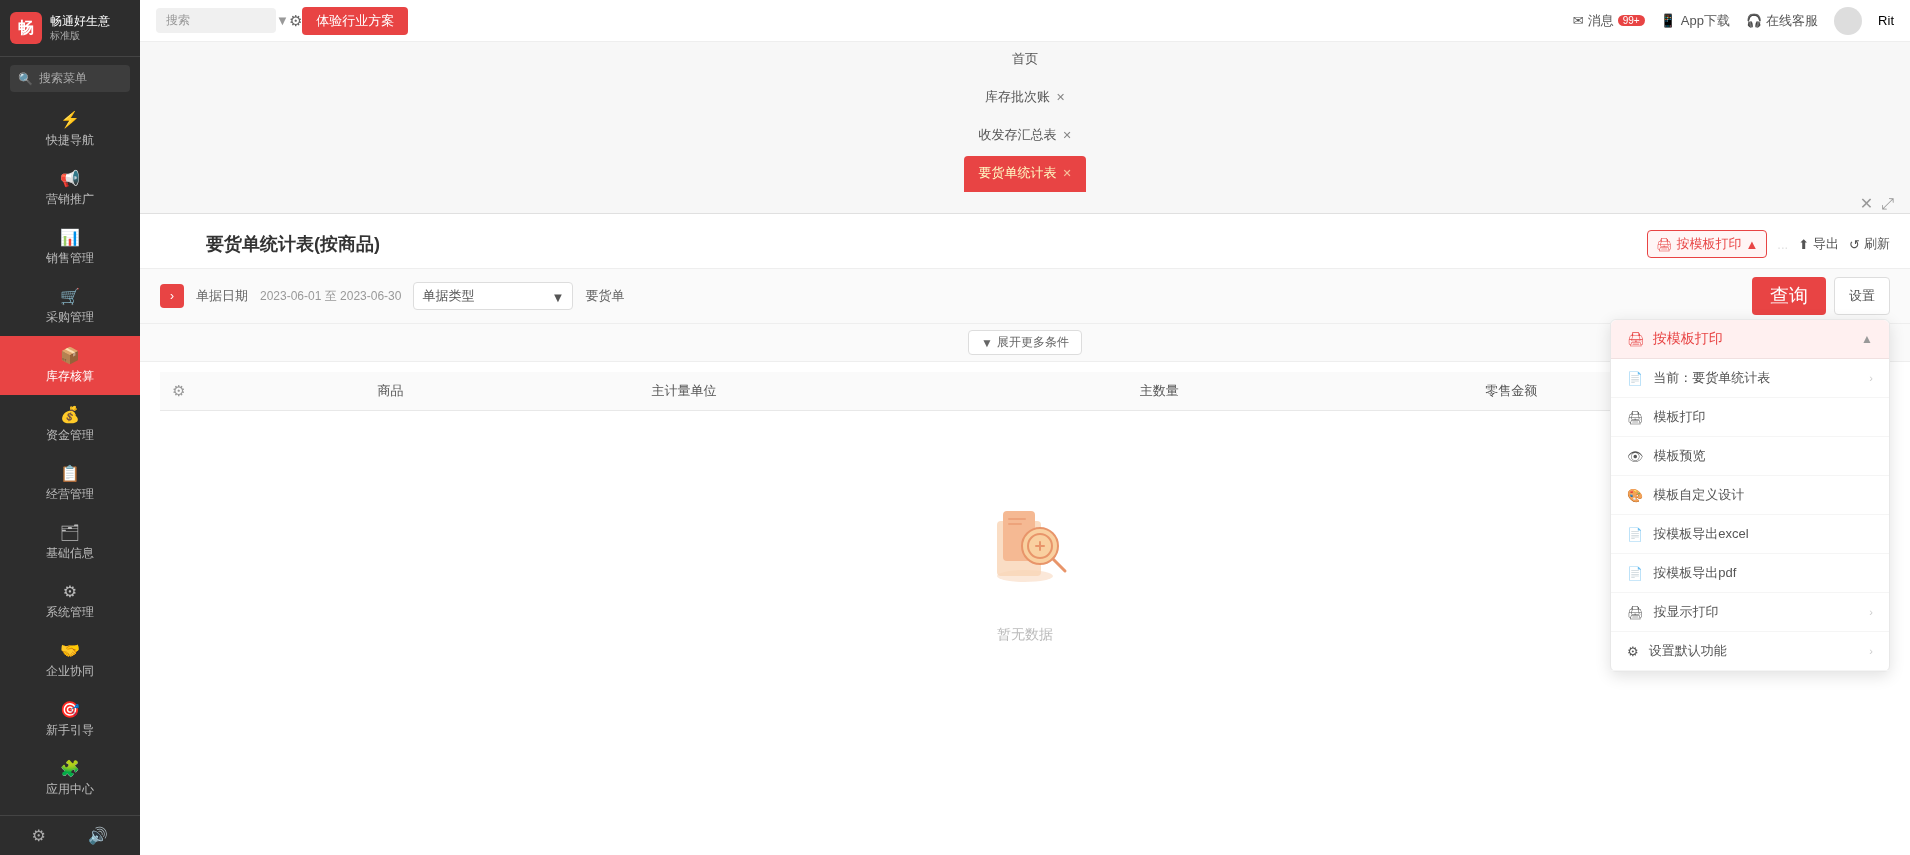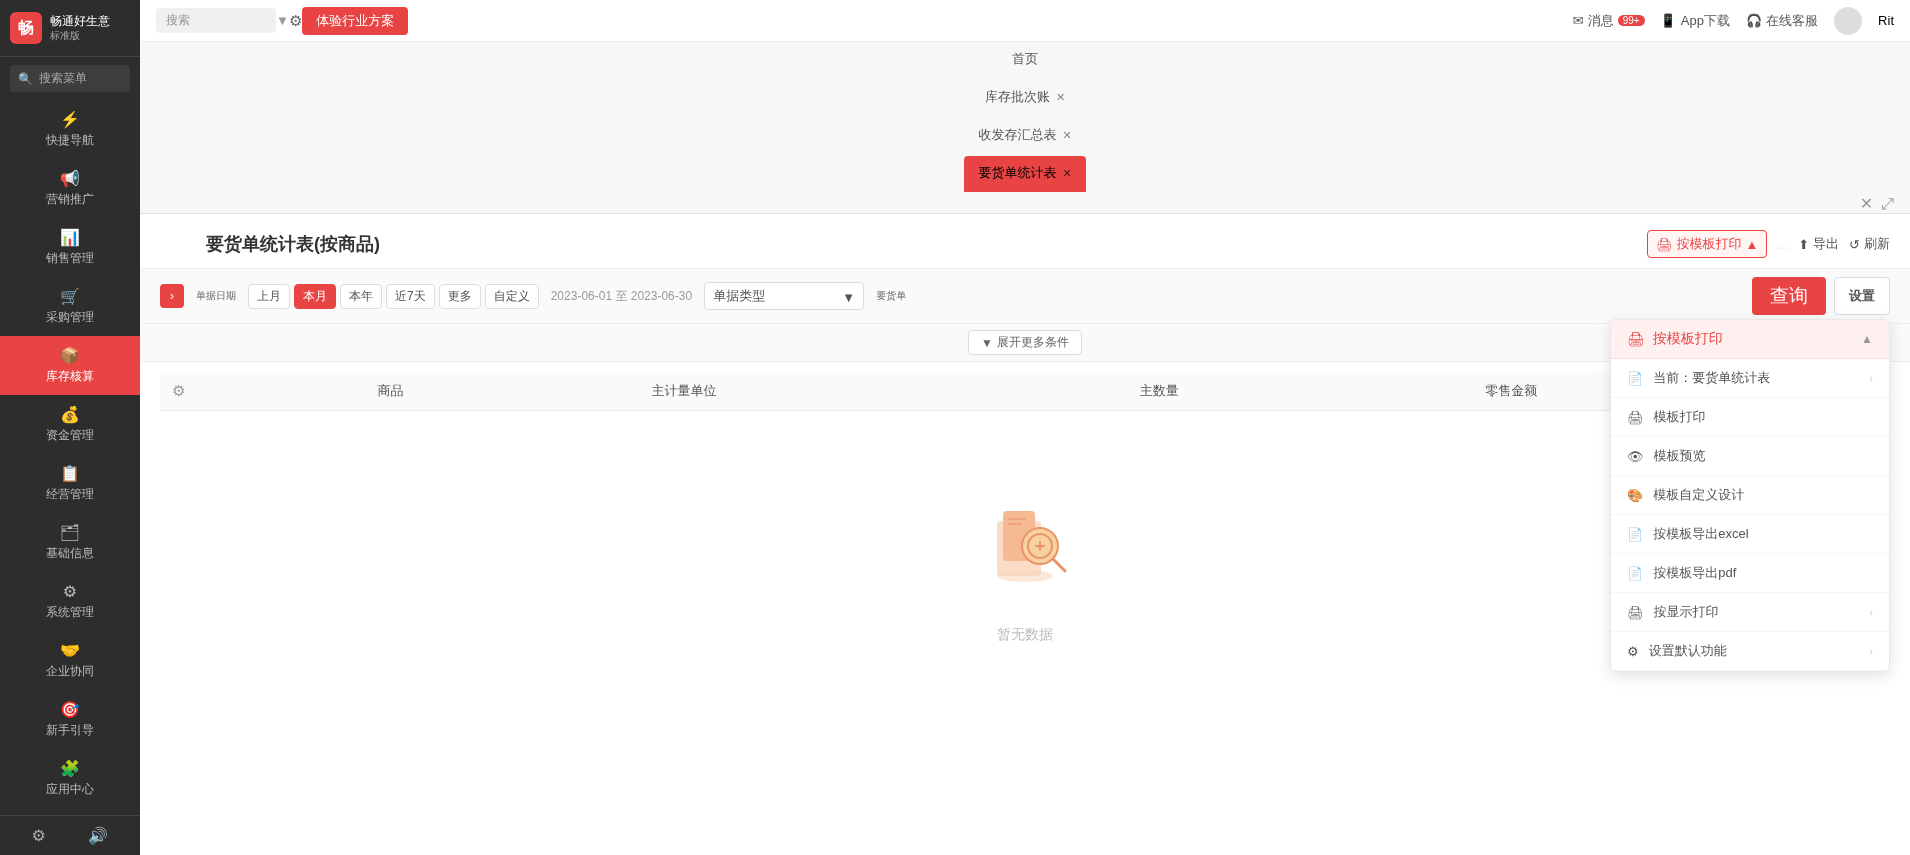--- a/index.html
+++ b/index.html
@@ -166,21 +166,21 @@
       font-size: 13px;
       cursor: pointer;
       color: #555;
       display: flex;
       align-items: center;
       gap: 6px;
       border-bottom: 2px solid transparent;
     }
     .tab.active {
       background: #e84444;
-      color: #000000;
+      color: #fef9c3;
       border-radius: 4px 4px 0 0;
     }
     .tab-close { font-size: 11px; cursor: pointer; opacity: 0.7; }
     .tabs-right {
       margin-left: auto;
       display: flex;
       gap: 8px;
       align-items: center;
       color: #999;
       font-size: 16px;
@@ -254,21 +254,21 @@
       height: 24px;
       background: #e84444;
       color: white;
       border-radius: 4px;
       display: flex;
       align-items: center;
       justify-content: center;
       cursor: pointer;
       font-size: 12px;
     }
-    .filter-label { color: #666; font-size: 10px; white-space: nowrap; }
+    .filter-label { color: #666; font-size: 13px; white-space: nowrap; }
     .date-btns { display: flex; gap: 4px; align-items: center; }
     .date-btn {
       padding: 3px 8px;
       border: 1px solid #ddd;
       border-radius: 4px;
       background: #fff;
       font-size: 12px;
       cursor: pointer;
       color: #555;
     }
@@ -412,21 +412,20 @@
       cursor: pointer;
     }
     .btn-settings {
       border: 1px solid #ddd;
       background: #fff;
       color: #555;
       padding: 6px 14px;
       border-radius: 4px;
       font-size: 13px;
       cursor: pointer;
-      font-weight: bold;
     }
     .filter-right-actions {
       margin-left: auto;
       display: flex;
       gap: 8px;
     }
 
     .table-header-gear { color: #999; cursor: pointer; font-size: 15px; }
   </style>
 </head>
@@ -578,28 +577,20 @@
         <div class="btn-refresh">
           <span>↺</span>
           <span>刷新</span>
         </div>
       </div>
     </div>
 
     <div class="filter-section">
       <div class="filter-expand-btn">›</div>
       <span class="filter-label">单据日期</span>
-      <div class="date-btns">
-        <button class="date-btn">上月</button>
-        <button class="date-btn active">本月</button>
-        <button class="date-btn">本年</button>
-        <button class="date-btn">近7天</button>
-        <button class="date-btn">更多</button>
-        <button class="date-btn">自定义</button>
-      </div>
       <span class="date-range">2023-06-01 至 2023-06-30</span>
 
       <div class="filter-select">
         <span>单据类型</span>
         <span>▼</span>
       </div>
 
       <span class="filter-label">要货单</span>
 
       <div class="filter-right-actions">

